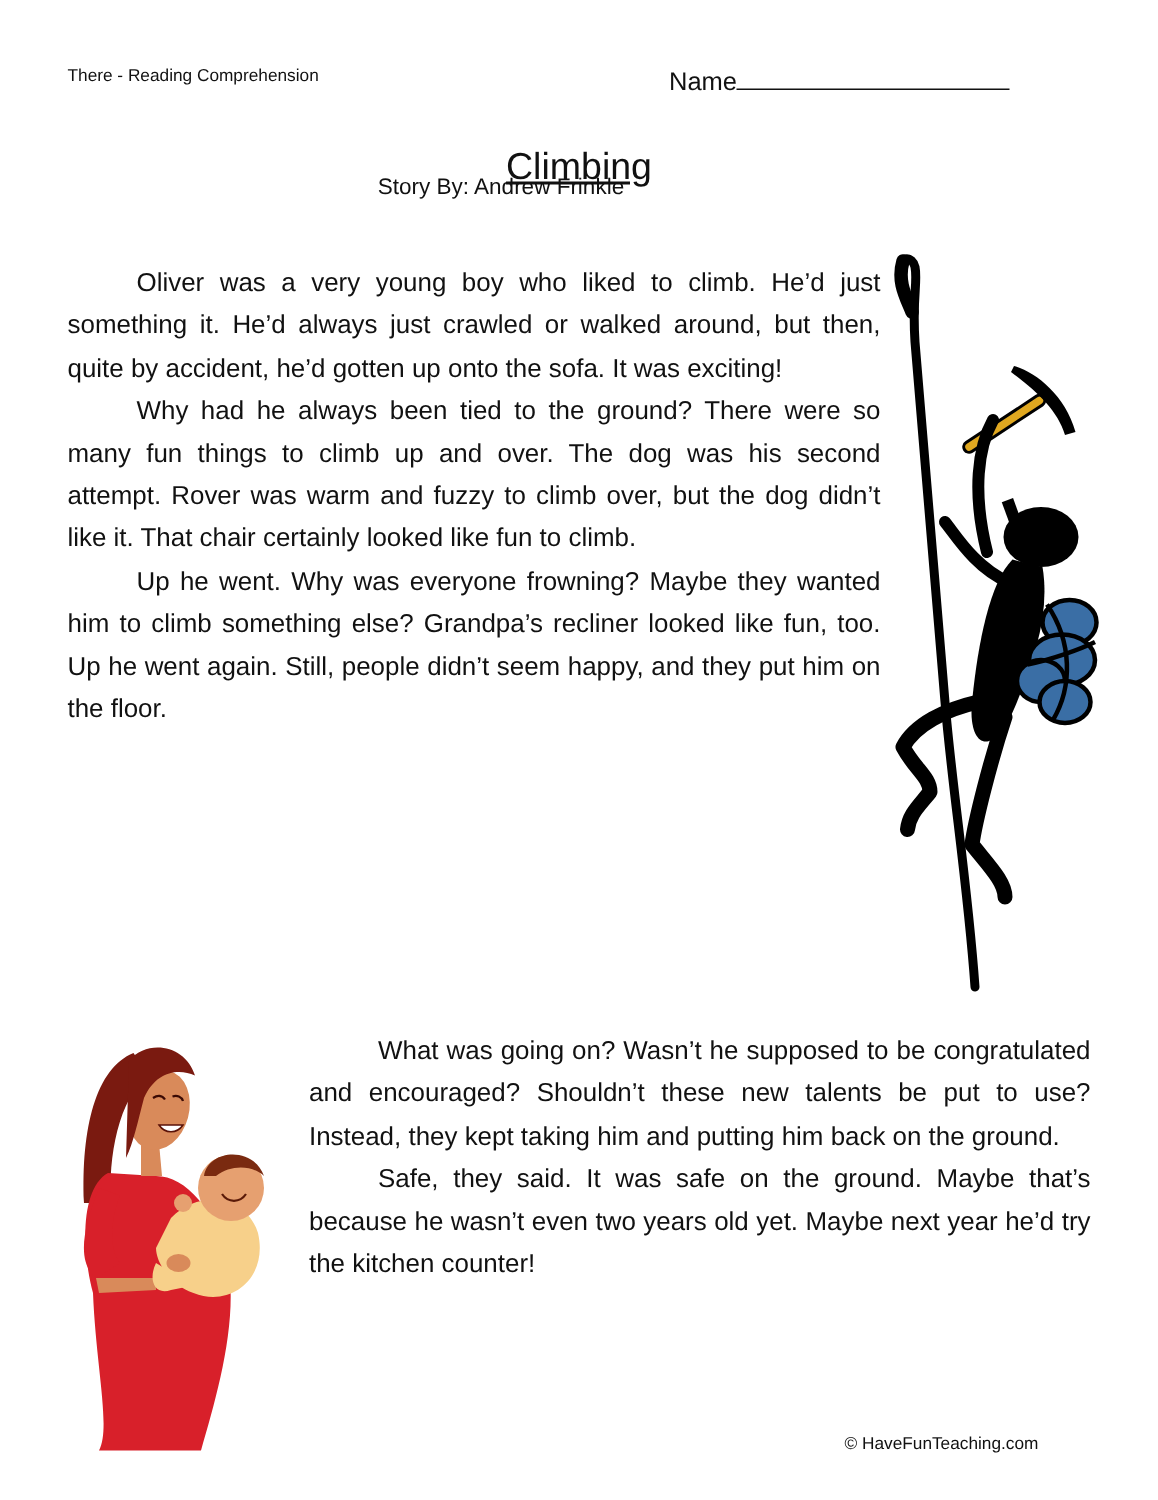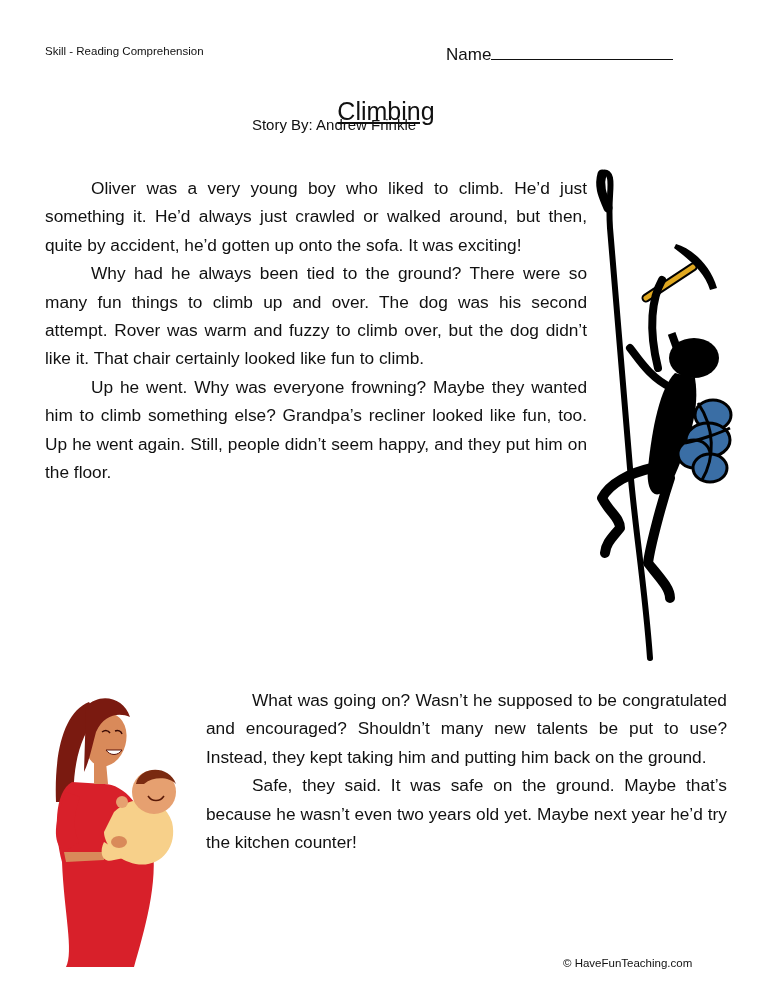--- a/index.html
+++ b/index.html
@@ -15,36 +15,36 @@
   .story p { margin: 0; text-align: justify; text-indent: 46px; }
   .story2 { position: absolute; left: 206px; top: 686px; width: 521px; font-size: 17.3px; line-height: 28.4px; }
   .story2 p { margin: 0; text-align: justify; text-indent: 46px; }
   .climber { position: absolute; left: 590px; top: 168px; width: 160px; height: 500px; }
   .mother { position: absolute; left: 44px; top: 692px; width: 160px; height: 280px; }
   .footer { position: absolute; left: 563px; top: 941px; font-size: 11.5px; margin-top: 16px; }
 </style>
 </head>
 <body>
 
-<div class="header-left">Skill - Reading Comprehension</div>
+<div class="header-left">There - Reading Comprehension</div>
 <div class="header-right">
   <span>Name</span><span class="name-line"></span>
 </div>
 
 <div class="title">Climbing</div>
 <div class="byline">Story By: Andrew Frinkle</div>
 
 <div class="story">
   <p>Oliver was a very young boy who liked to climb. He’d just something it. He’d always just crawled or walked around, but then, quite by accident, he’d gotten up onto the sofa. It was exciting!</p>
   <p>Why had he always been tied to the ground? There were so many fun things to climb up and over. The dog was his second attempt. Rover was warm and fuzzy to climb over, but the dog didn’t like it. That chair certainly looked like fun to climb.</p>
   <p>Up he went. Why was everyone frowning? Maybe they wanted him to climb something else? Grandpa’s recliner looked like fun, too. Up he went again. Still, people didn’t seem happy, and they put him on the floor.</p>
 </div>
 
 <div class="story2">
-  <p>What was going on? Wasn’t he supposed to be congratulated and encouraged? Shouldn’t many new talents be put to use? Instead, they kept taking him and putting him back on the ground.</p>
+  <p>What was going on? Wasn’t he supposed to be congratulated and encouraged? Shouldn’t these new talents be put to use? Instead, they kept taking him and putting him back on the ground.</p>
   <p>Safe, they said. It was safe on the ground. Maybe that’s because he wasn’t even two years old yet. Maybe next year he’d try the kitchen counter!</p>
 </div>
 
 <div class="climber">
   <svg width="160" height="500" viewBox="0 0 160 500">
 
     <path d="M12 8 C 10 4, 18 2, 20 10 C 22 20, 18 30, 20 60 L 40 300 C 45 360, 55 420, 60 490" stroke="#000" stroke-width="6" fill="none" stroke-linecap="round"></path>
     <path d="M12 6 C 8 20, 14 30, 18 40" stroke="#000" stroke-width="9" fill="none" stroke-linecap="round"></path>
 
     <line x1="56" y1="130" x2="103" y2="99" stroke="#000" stroke-width="9" stroke-linecap="round"></line>

